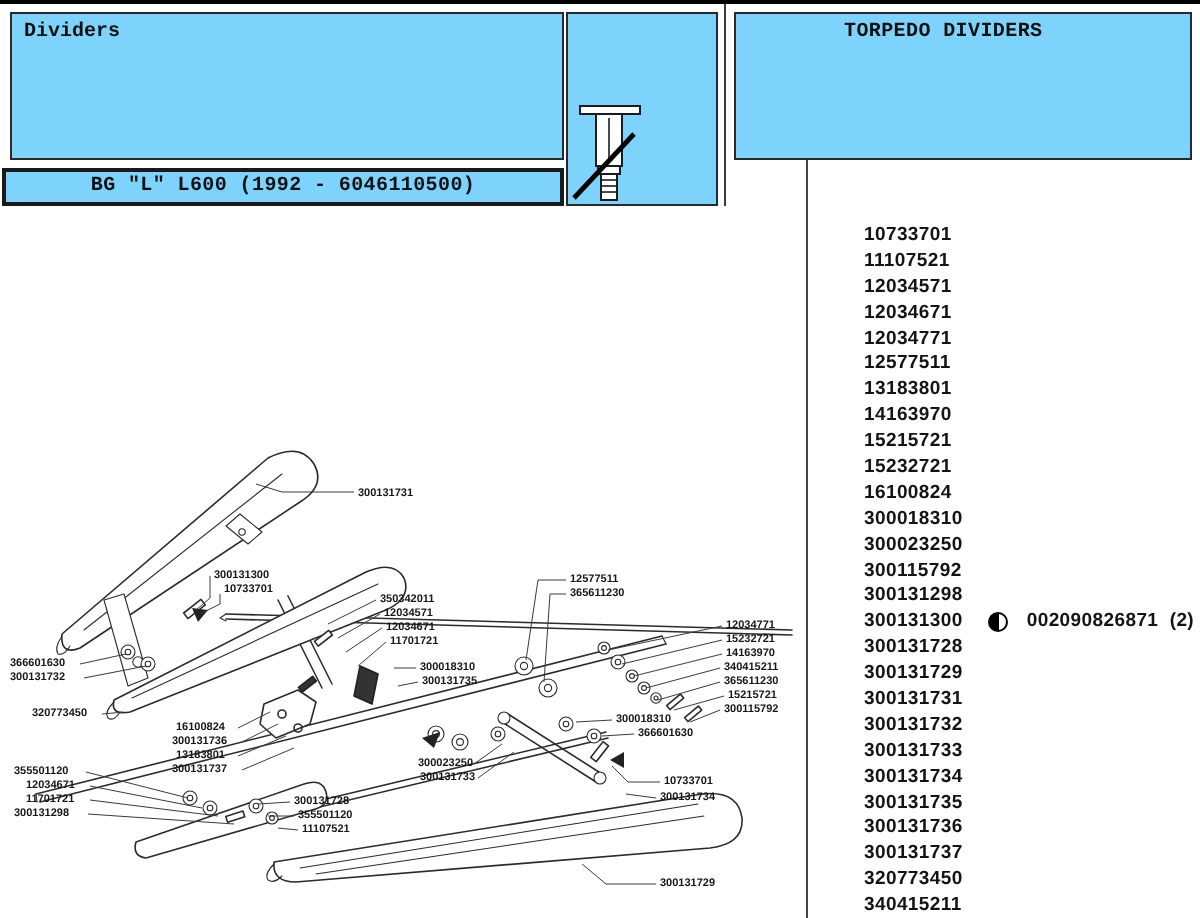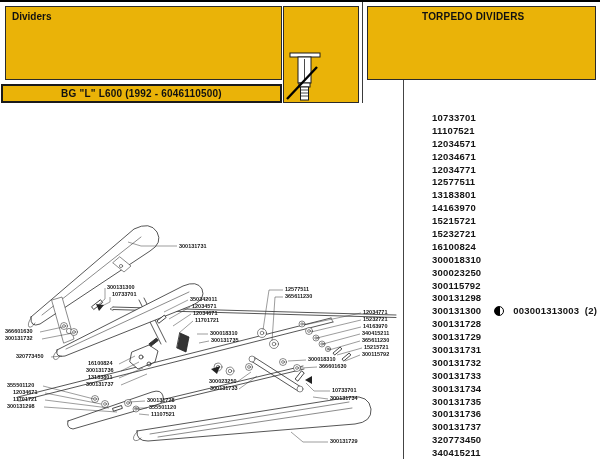--- a/index.html
+++ b/index.html
@@ -1,19 +1,19 @@
 <!DOCTYPE html>
 <html><head>
 <meta charset="utf-8">
 <style>
   html,body{margin:0;padding:0;background:#fff;}
   .page{position:relative;width:600px;height:459px;background:#fff;overflow:hidden;
         font-family:"Liberation Sans",sans-serif;color:#111;}
   .topbar{position:absolute;left:0;top:0;width:600px;height:2px;background:#000;}
-  .box{position:absolute;border:1px solid #2a2a2a;background:#eab308;box-sizing:border-box;}
+  .box{position:absolute;border:1px solid #2a2a2a;background:#7dd3fc;box-sizing:border-box;font-family:Liberation Mono, monospace;}
   #box-dividers{left:5px;top:6px;width:277px;height:74px;}
   #box-dividers .t{font-size:10px;font-weight:700;padding:4px 6px;}
   #box-model{left:1px;top:84px;width:281px;height:19px;border-width:2px;border-color:#1a1a1a;
              display:flex;align-items:center;justify-content:center;}
   #box-model .t{font-size:10px;font-weight:700;letter-spacing:.2px;}
   #box-icon{left:283px;top:6px;width:76px;height:97px;}
   #box-torpedo{left:367px;top:6px;width:229px;height:74px;border-width:1.5px;}
   #box-torpedo .t{font-size:10px;font-weight:700;padding:4px 6px;letter-spacing:.2px;margin-left:48px;}
   .vline{position:absolute;background:#3a3a3a;}
   #col-divider{left:362px;top:2px;width:1px;height:101px;}
@@ -291,21 +291,21 @@
       </div>
       <div class="part-row">
         <span>300115792</span>
       </div>
       <div class="part-row">
         <span>300131298</span>
       </div>
       <div class="part-row">
         <span>300131300</span>
         <span class="marker"></span>
-        <span class="pnote">003001313003  (2)</span>
+        <span class="pnote">002090826871  (2)</span>
       </div>
       <div class="part-row">
         <span>300131728</span>
       </div>
       <div class="part-row">
         <span>300131729</span>
       </div>
       <div class="part-row">
         <span>300131731</span>
       </div>

